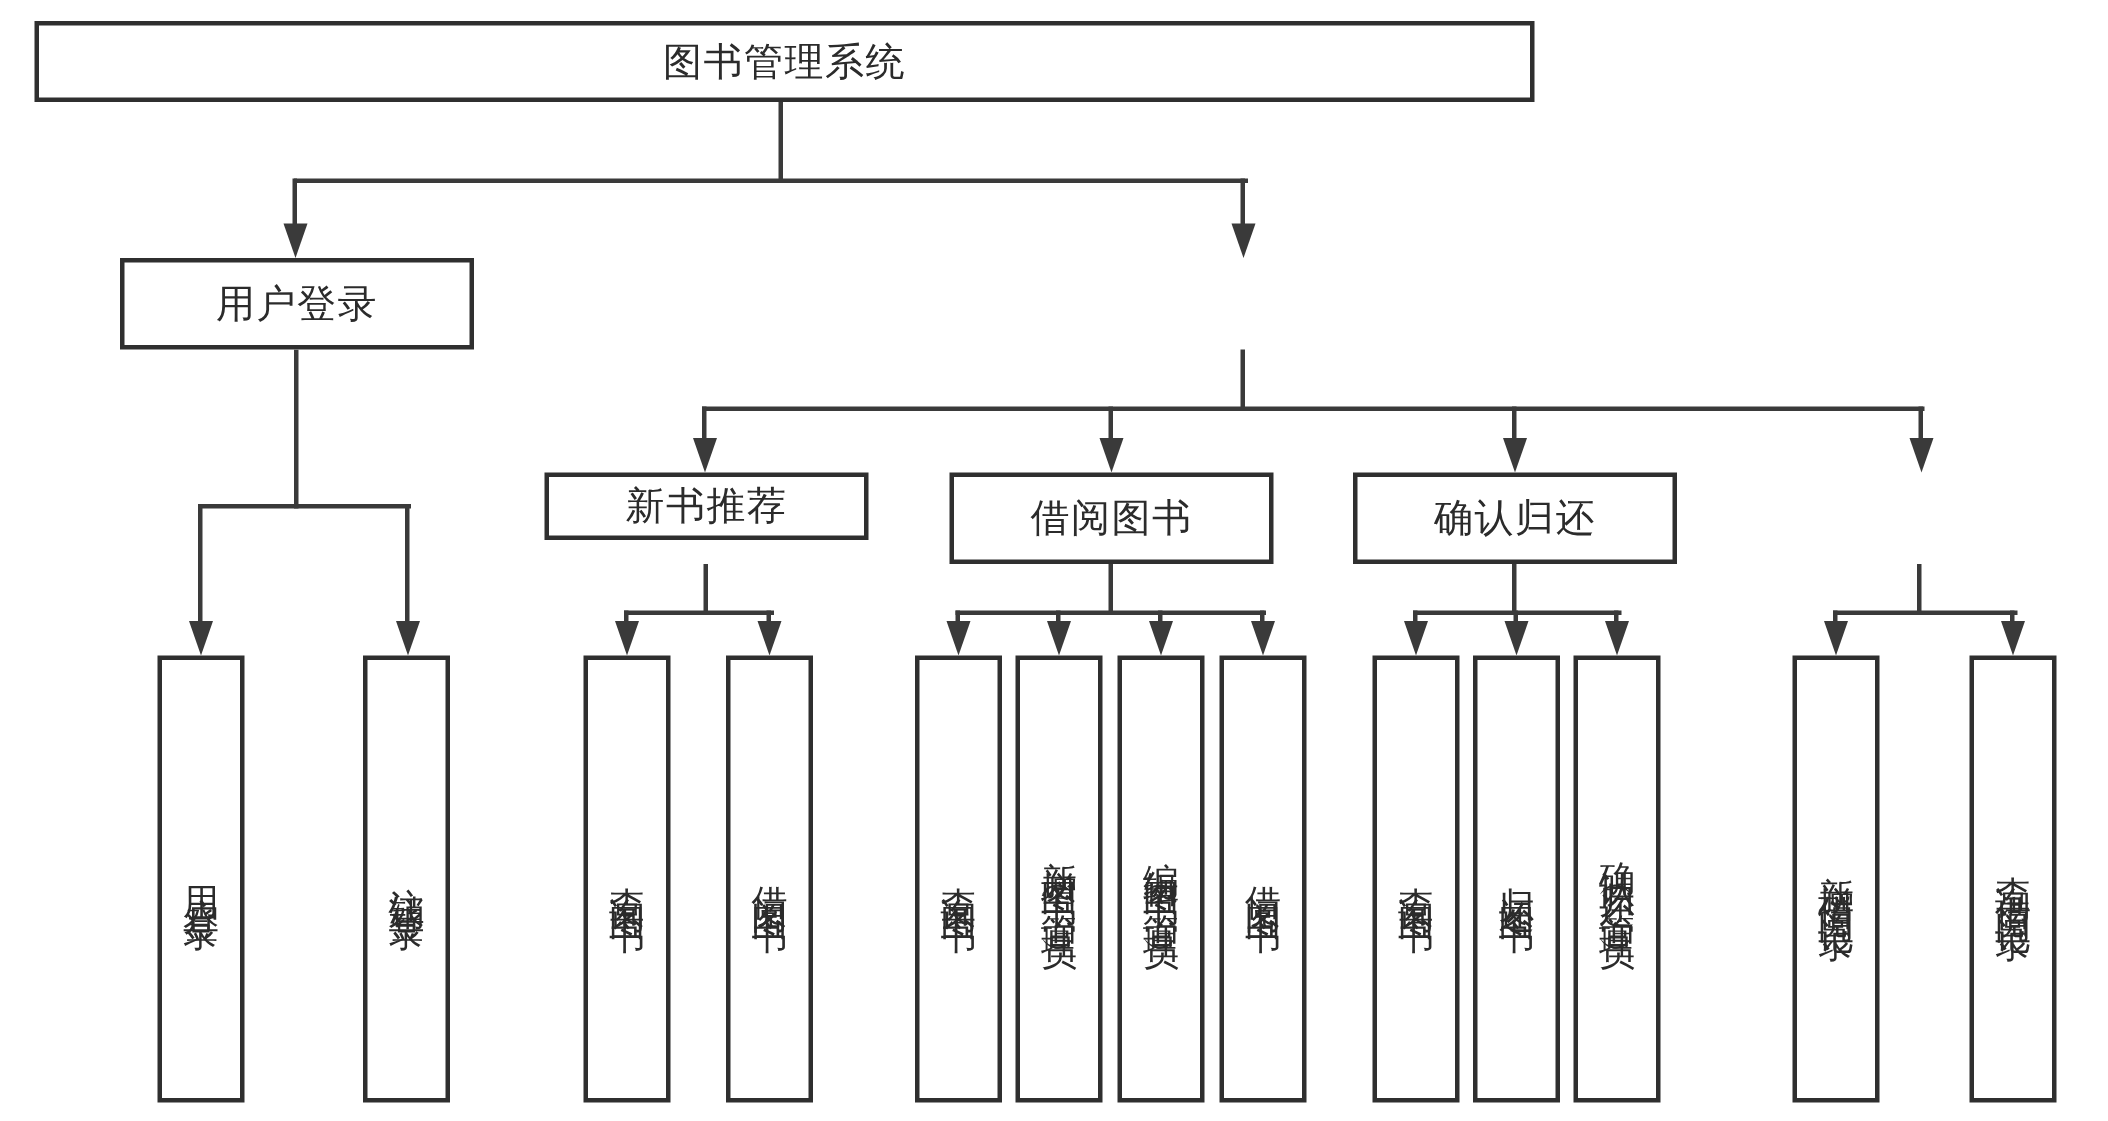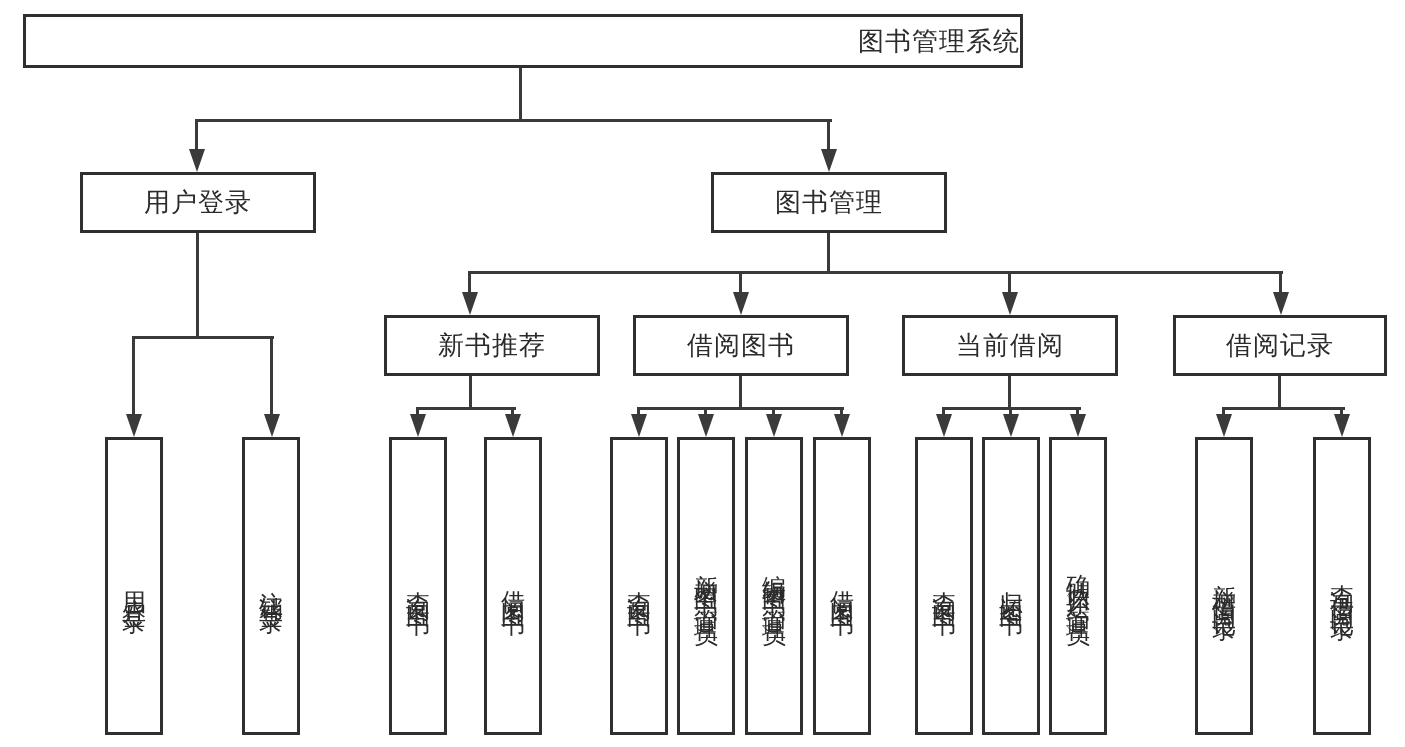--- a/index.html
+++ b/index.html
@@ -78,42 +78,36 @@
     opacity: 0.9;
     white-space: nowrap;
     z-index: 5;
   }
 </style>
 </head>
 <body>
 
 <div class="stage">
 
-  <div class="box" style="left:23px; top:14px; width:1000px; height:54px;justify-content:flex-end;">
+  <div class="box" style="left:23px; top:14px; width:1000px; height:54px;">
     <span>图书管理系统</span>
   </div>
 
   <div class="box" style="left:80px; top:172px; width:236px; height:61px;">
     <span>用户登录</span>
   </div>
-  <div class="box" style="left:711px; top:172px; width:236px; height:61px;">
-    <span>图书管理</span>
-  </div>
-
-  <div class="box" style="left:384px; top:315px; width:216px; height:61px;">
+
+  <div class="box" style="left:363px; top:315px; width:216px; height:45px;">
     <span>新书推荐</span>
   </div>
   <div class="box" style="left:633px; top:315px; width:216px; height:61px;">
     <span>借阅图书</span>
   </div>
   <div class="box" style="left:902px; top:315px; width:216px; height:61px;">
-    <span>当前借阅</span>
-  </div>
-  <div class="box" style="left:1173px; top:315px; width:214px; height:61px;">
-    <span>借阅记录</span>
+    <span>确认归还</span>
   </div>
 
   <div class="vbox" style="left:105px;">
       <span>用户登录</span>
     </div>
   <div class="vbox" style="left:242px;">
       <span>注销登录</span>
     </div>
 
   <div class="vbox" style="left:389px;">

